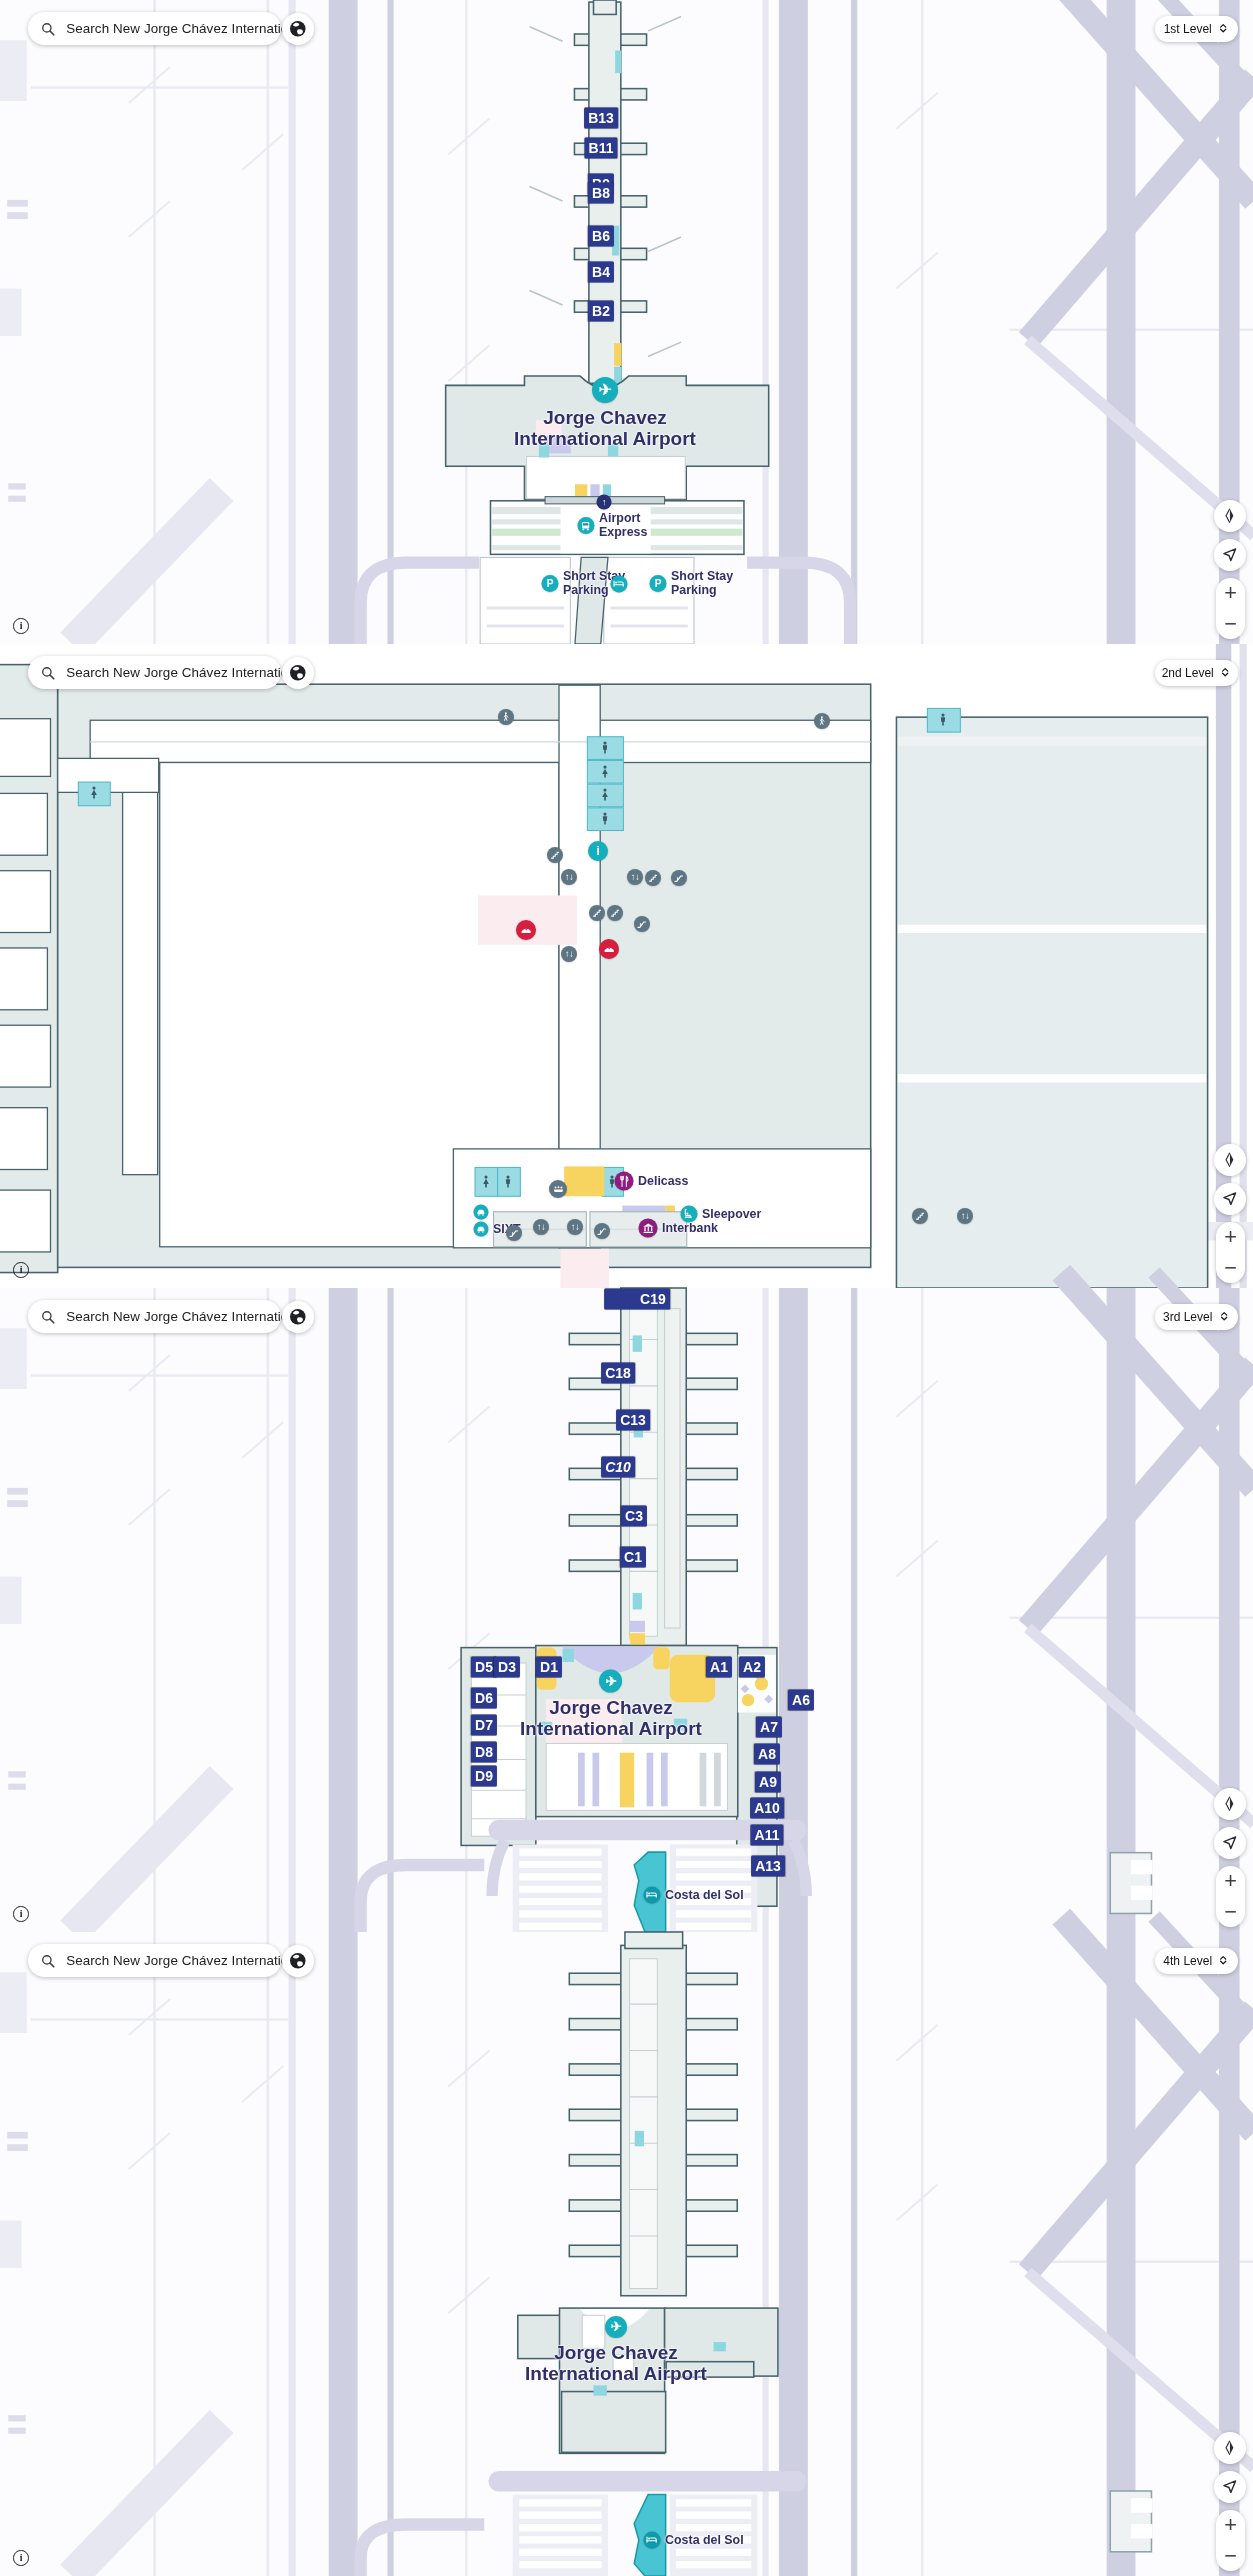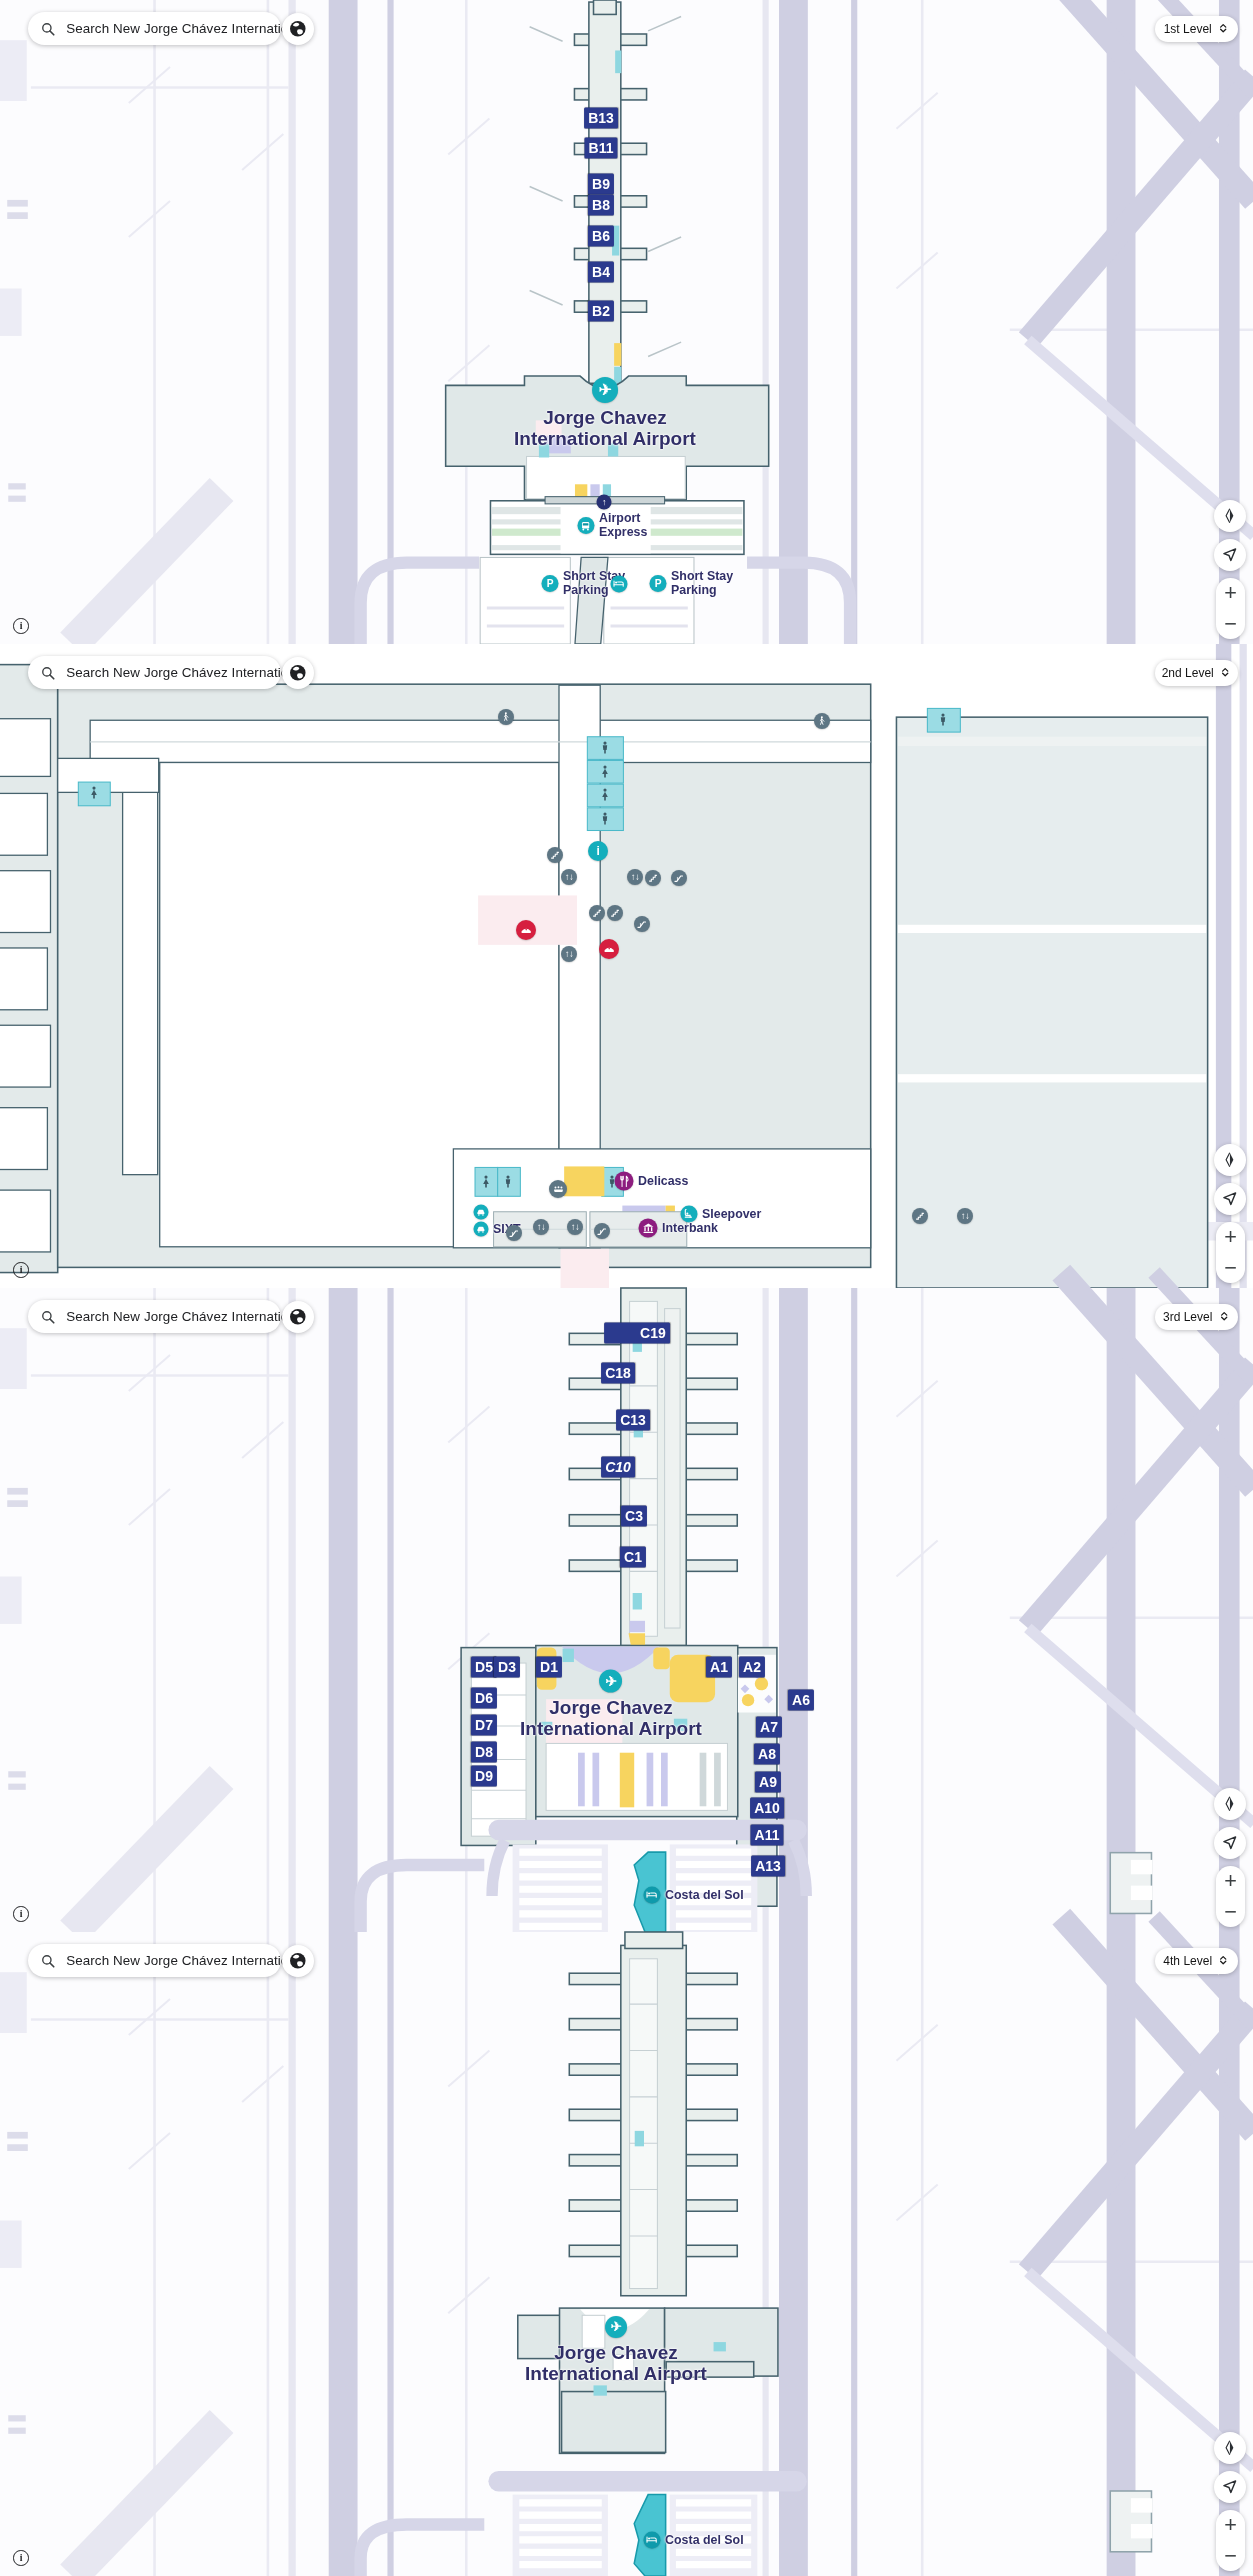--- a/index.html
+++ b/index.html
@@ -404,21 +404,21 @@
   <rect x="2155" y="1085" width="80" height="118" fill="#eef2f2" stroke="#8fa3ab" stroke-width="3"></rect>
   <rect x="2195" y="1099" width="42" height="28" fill="#fff"></rect>
         <rect x="2195" y="1149" width="42" height="28" fill="#fff"></rect>
 </g>
 </svg>
 
 <div id="overlay">
       <div class="gate" style="left: 601px; top: 118px;">B13</div>
       <div class="gate" style="left: 601px; top: 148px;">B11</div>
       <div class="gate" style="left: 601px; top: 184px;">B9</div>
-      <div class="gate" style="left: 601px; top: 205px;">B8</div>
+      <div class="gate" style="left: 601px; top: 193px;">B8</div>
       <div class="gate" style="left: 601px; top: 236px;">B6</div>
       <div class="gate" style="left: 601px; top: 272px;">B4</div>
       <div class="gate" style="left: 601px; top: 311px;">B2</div>
       <div class="poi stack s-teal" style="left: 605px; top: 390px; --r: 26;">
         <span class="poi-ic">
           <span class="glyph">✈</span>
         </span>
         <span class="poi-txt">
           <span>Jorge Chavez</span>
           <span>International Airport</span>
@@ -683,21 +683,21 @@
           <svg viewBox="0 0 23.0312 23.0312" width="12" height="12">
             <use href="#ic-stairs"></use>
           </svg>
         </span>
       </div>
       <div class="poi icon s-gray" style="left: 965px; top: 1216px; --r: 16;">
         <span class="poi-ic">
           <span class="glyph">↑↓</span>
         </span>
       </div>
-      <div class="gate" style="left: 637px; top: 1333px; padding-left: 36px;">C19</div>
+      <div class="gate" style="left: 637px; top: 1299px; padding-left: 36px;">C19</div>
       <div class="gate" style="left: 618px; top: 1373px;">C18</div>
       <div class="gate" style="left: 633px; top: 1420px;">C13</div>
       <div class="gate" style="left: 618px; top: 1467px; font-style: italic;">C10</div>
       <div class="gate" style="left: 634px; top: 1516px;">C3</div>
       <div class="gate" style="left: 633px; top: 1557px;">C1</div>
       <div class="gate" style="left: 484px; top: 1667px;">D5</div>
       <div class="gate" style="left: 507px; top: 1667px;">D3</div>
       <div class="gate" style="left: 549px; top: 1667px;">D1</div>
       <div class="gate" style="left: 719px; top: 1667px;">A1</div>
       <div class="gate" style="left: 752px; top: 1667px;">A2</div>

